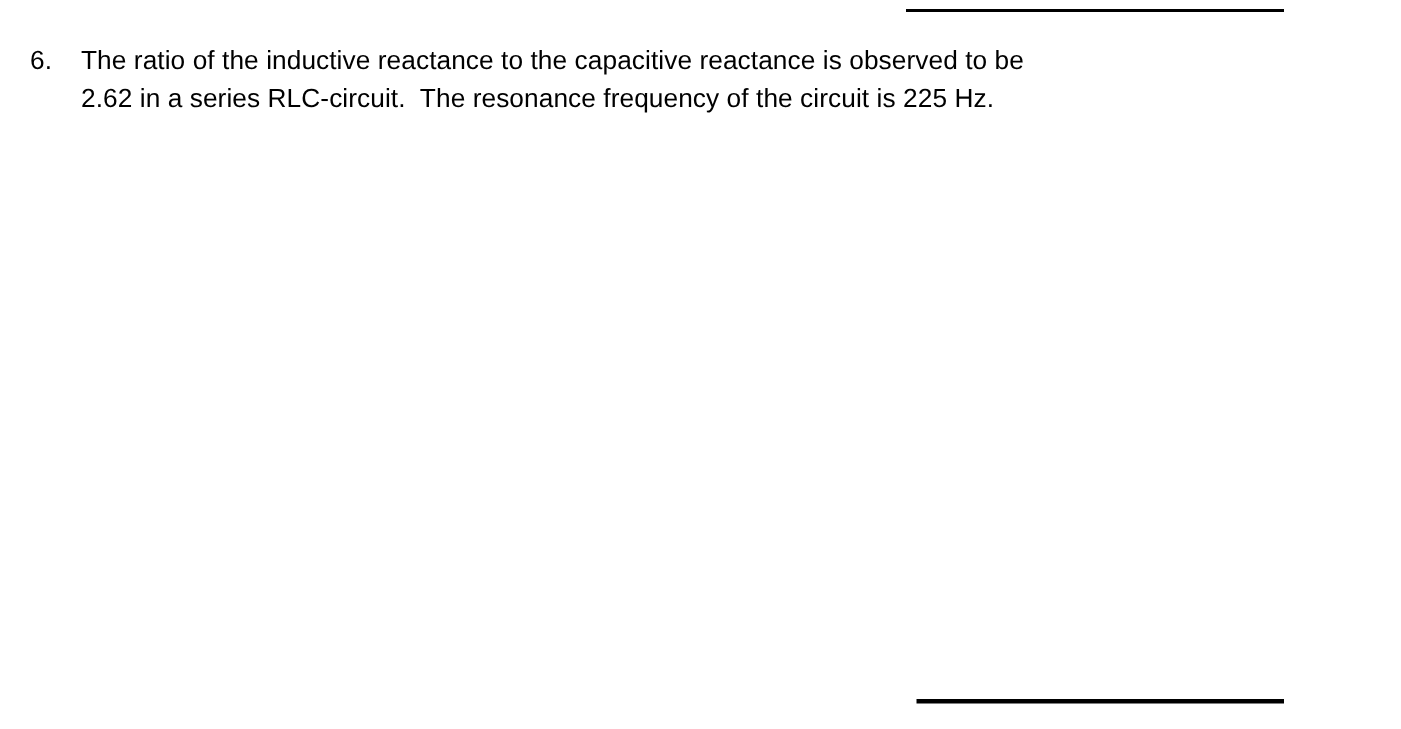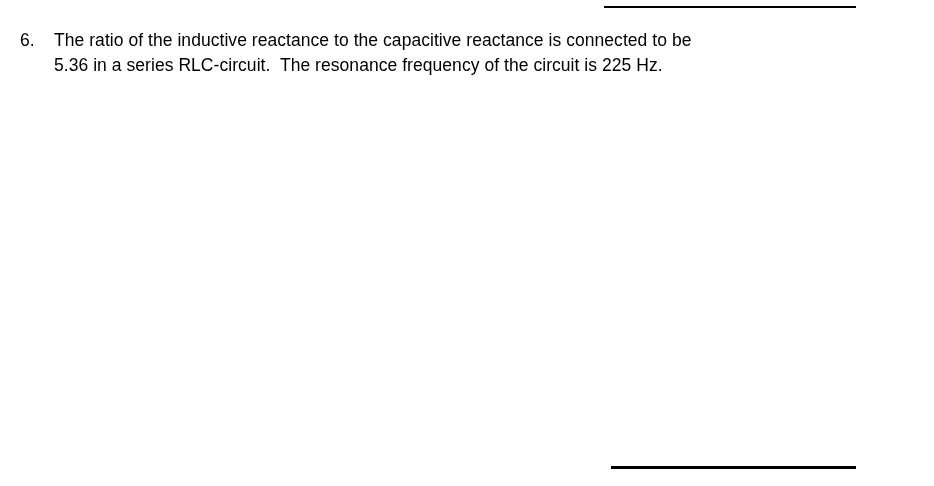--- a/index.html
+++ b/index.html
@@ -65,20 +65,20 @@
 </head>
 <body>
 
 <div class="page">
 
   <div class="rule rule-top"></div>
 
   <div class="problem">
     <div class="problem-number">6.</div>
     <div class="problem-body">
-      <span class="line">The ratio of the inductive reactance to the capacitive reactance is connected to be</span>
-      <span class="line">5.36 in a series RLC-circuit.  The resonance frequency of the circuit is 225 Hz.</span>
+      <span class="line">The ratio of the inductive reactance to the capacitive reactance is observed to be</span>
+      <span class="line">2.62 in a series RLC-circuit.  The resonance frequency of the circuit is 225 Hz.</span>
     </div>
   </div>
 
   <div class="rule rule-bottom"></div>
 
 </div>
 
 </body></html>

